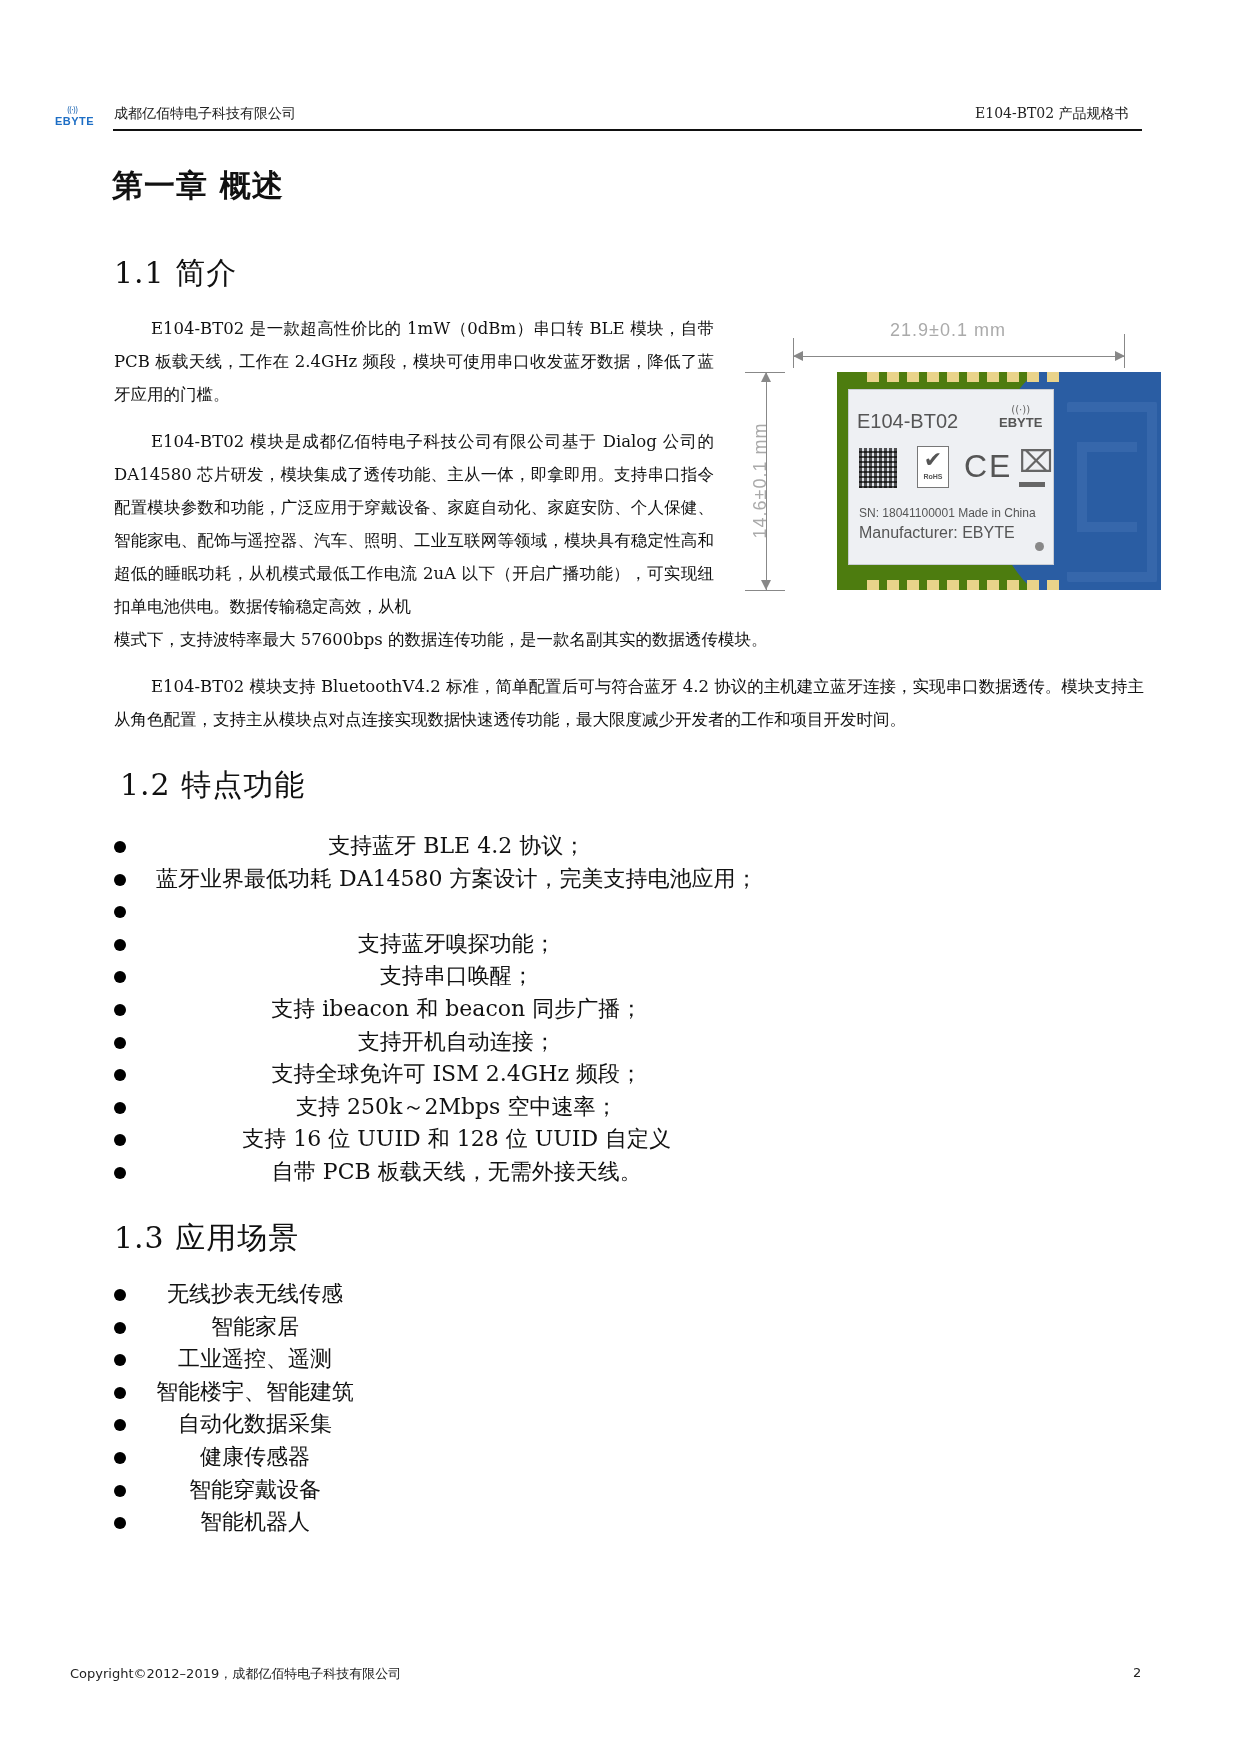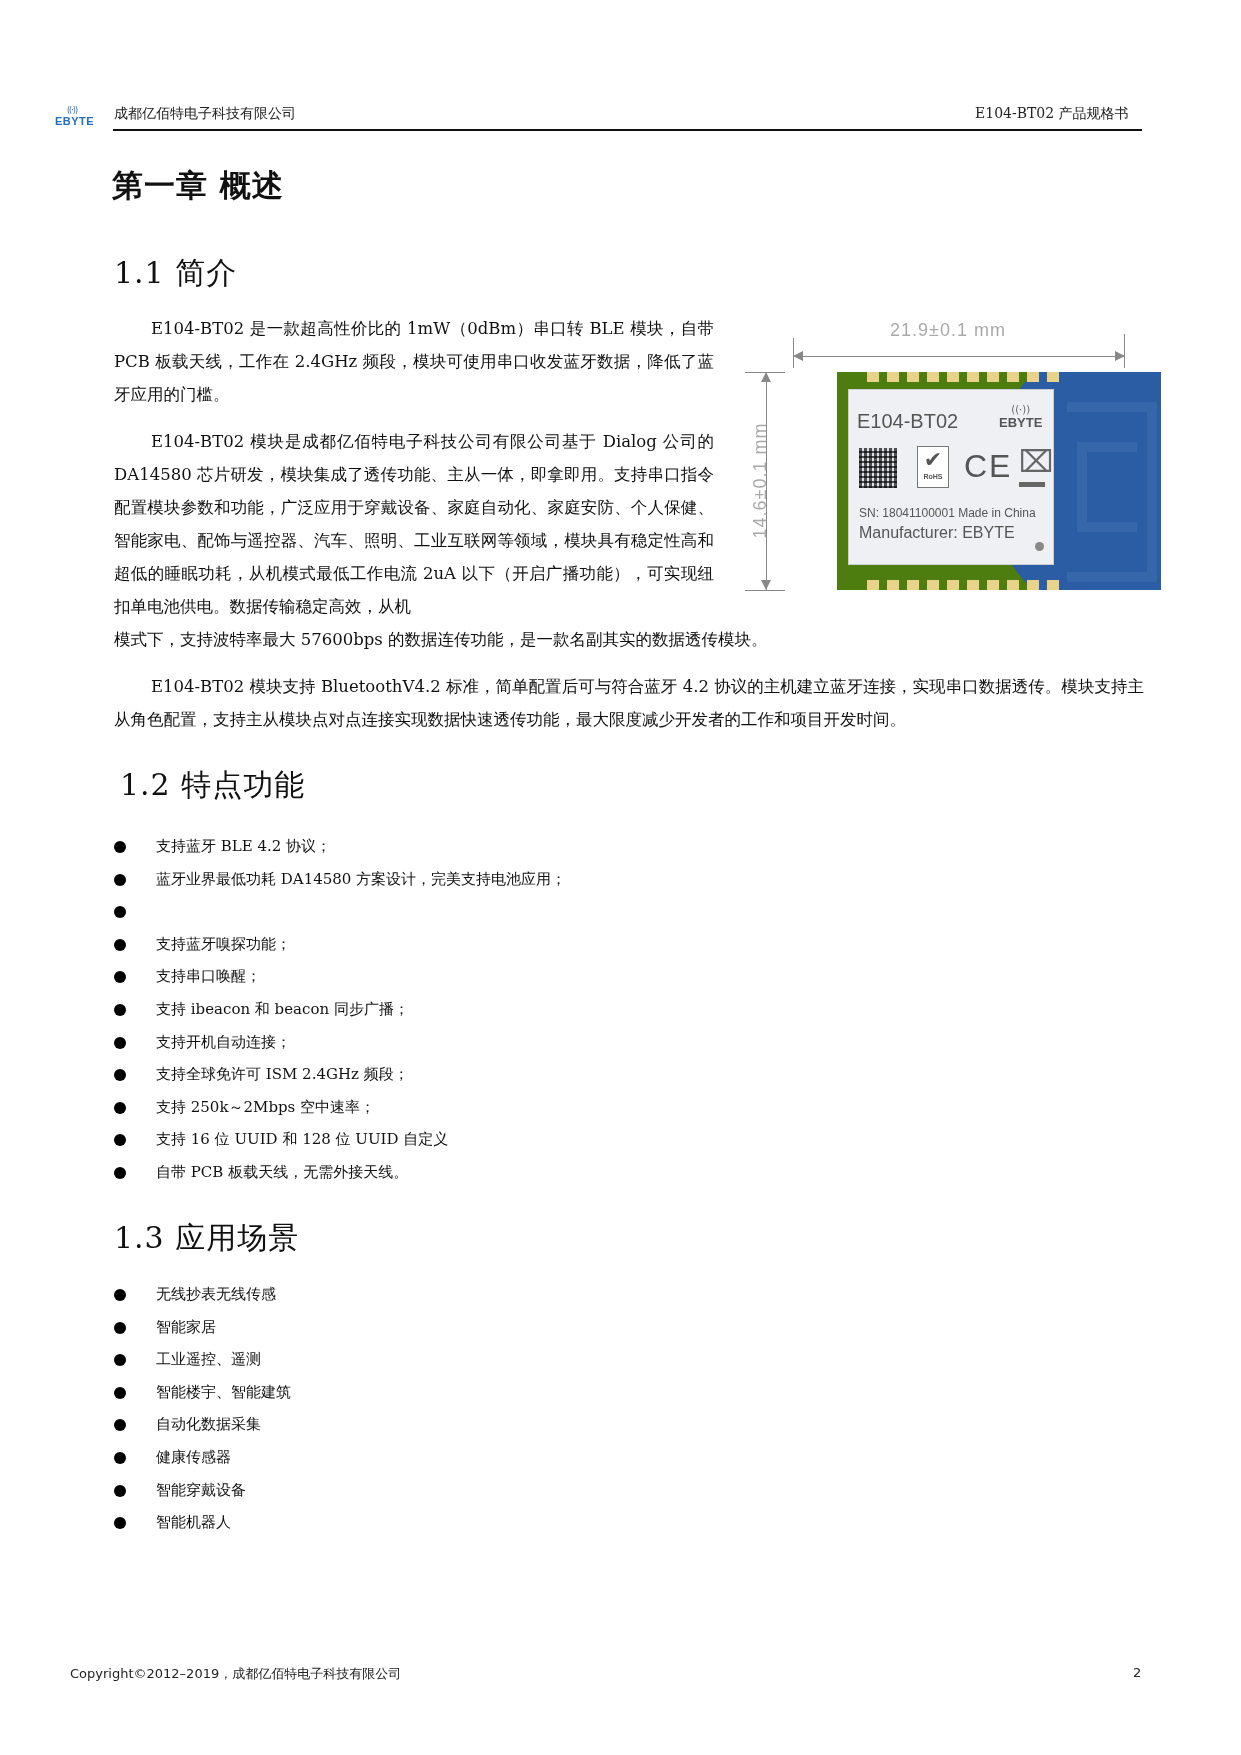--- a/index.html
+++ b/index.html
@@ -20,21 +20,21 @@
   .sec2 { left:120px; top:765px; }
   .sec3 { left:114px; top:1218px; }
 
   .para { font-size:16.5px; line-height:33px; text-align:justify; }
   .p1 { left:114px; top:312px; width:600px; text-indent:37px; }
   .p2 { left:114px; top:425px; width:600px; text-indent:37px; }
   .p2b { left:114px; top:623px; width:740px; }
   .p3 { left:114px; top:670px; width:1030px; text-indent:37px; }
 
   ul.blist { list-style:none; margin:0; padding:0; }
-  ul.blist li { position:relative; height:32.6px; font-size:15px; line-height:32.6px; padding-left:44px; }
+  ul.blist li { position:relative; height:32.6px; font-size:22px; line-height:32.6px; padding-left:44px;text-align:center; }
   ul.blist li .dot { position:absolute; left:2px; top:11px; width:12px; height:12px; border-radius:50%; background:#000; }
   .feat { left:112px; top:830px; }
   .apps { left:112px; top:1278px; }
 
   
   .fig { left:735px; top:320px; width:395px; height:275px; }
   .dim-top-text { position:absolute; left:155px; top:0px; font-family:"Liberation Sans", sans-serif; font-size:18px; color:#aaa; letter-spacing:1px; }
   .dim-top-line { position:absolute; left:58px; top:36px; width:332px; height:1px; background:#888; }
   .dim-top-tick-l { position:absolute; left:58px; top:18px; width:1px; height:30px; background:#888; }
   .dim-top-tick-r { position:absolute; left:389px; top:14px; width:1px; height:34px; background:#888; }

